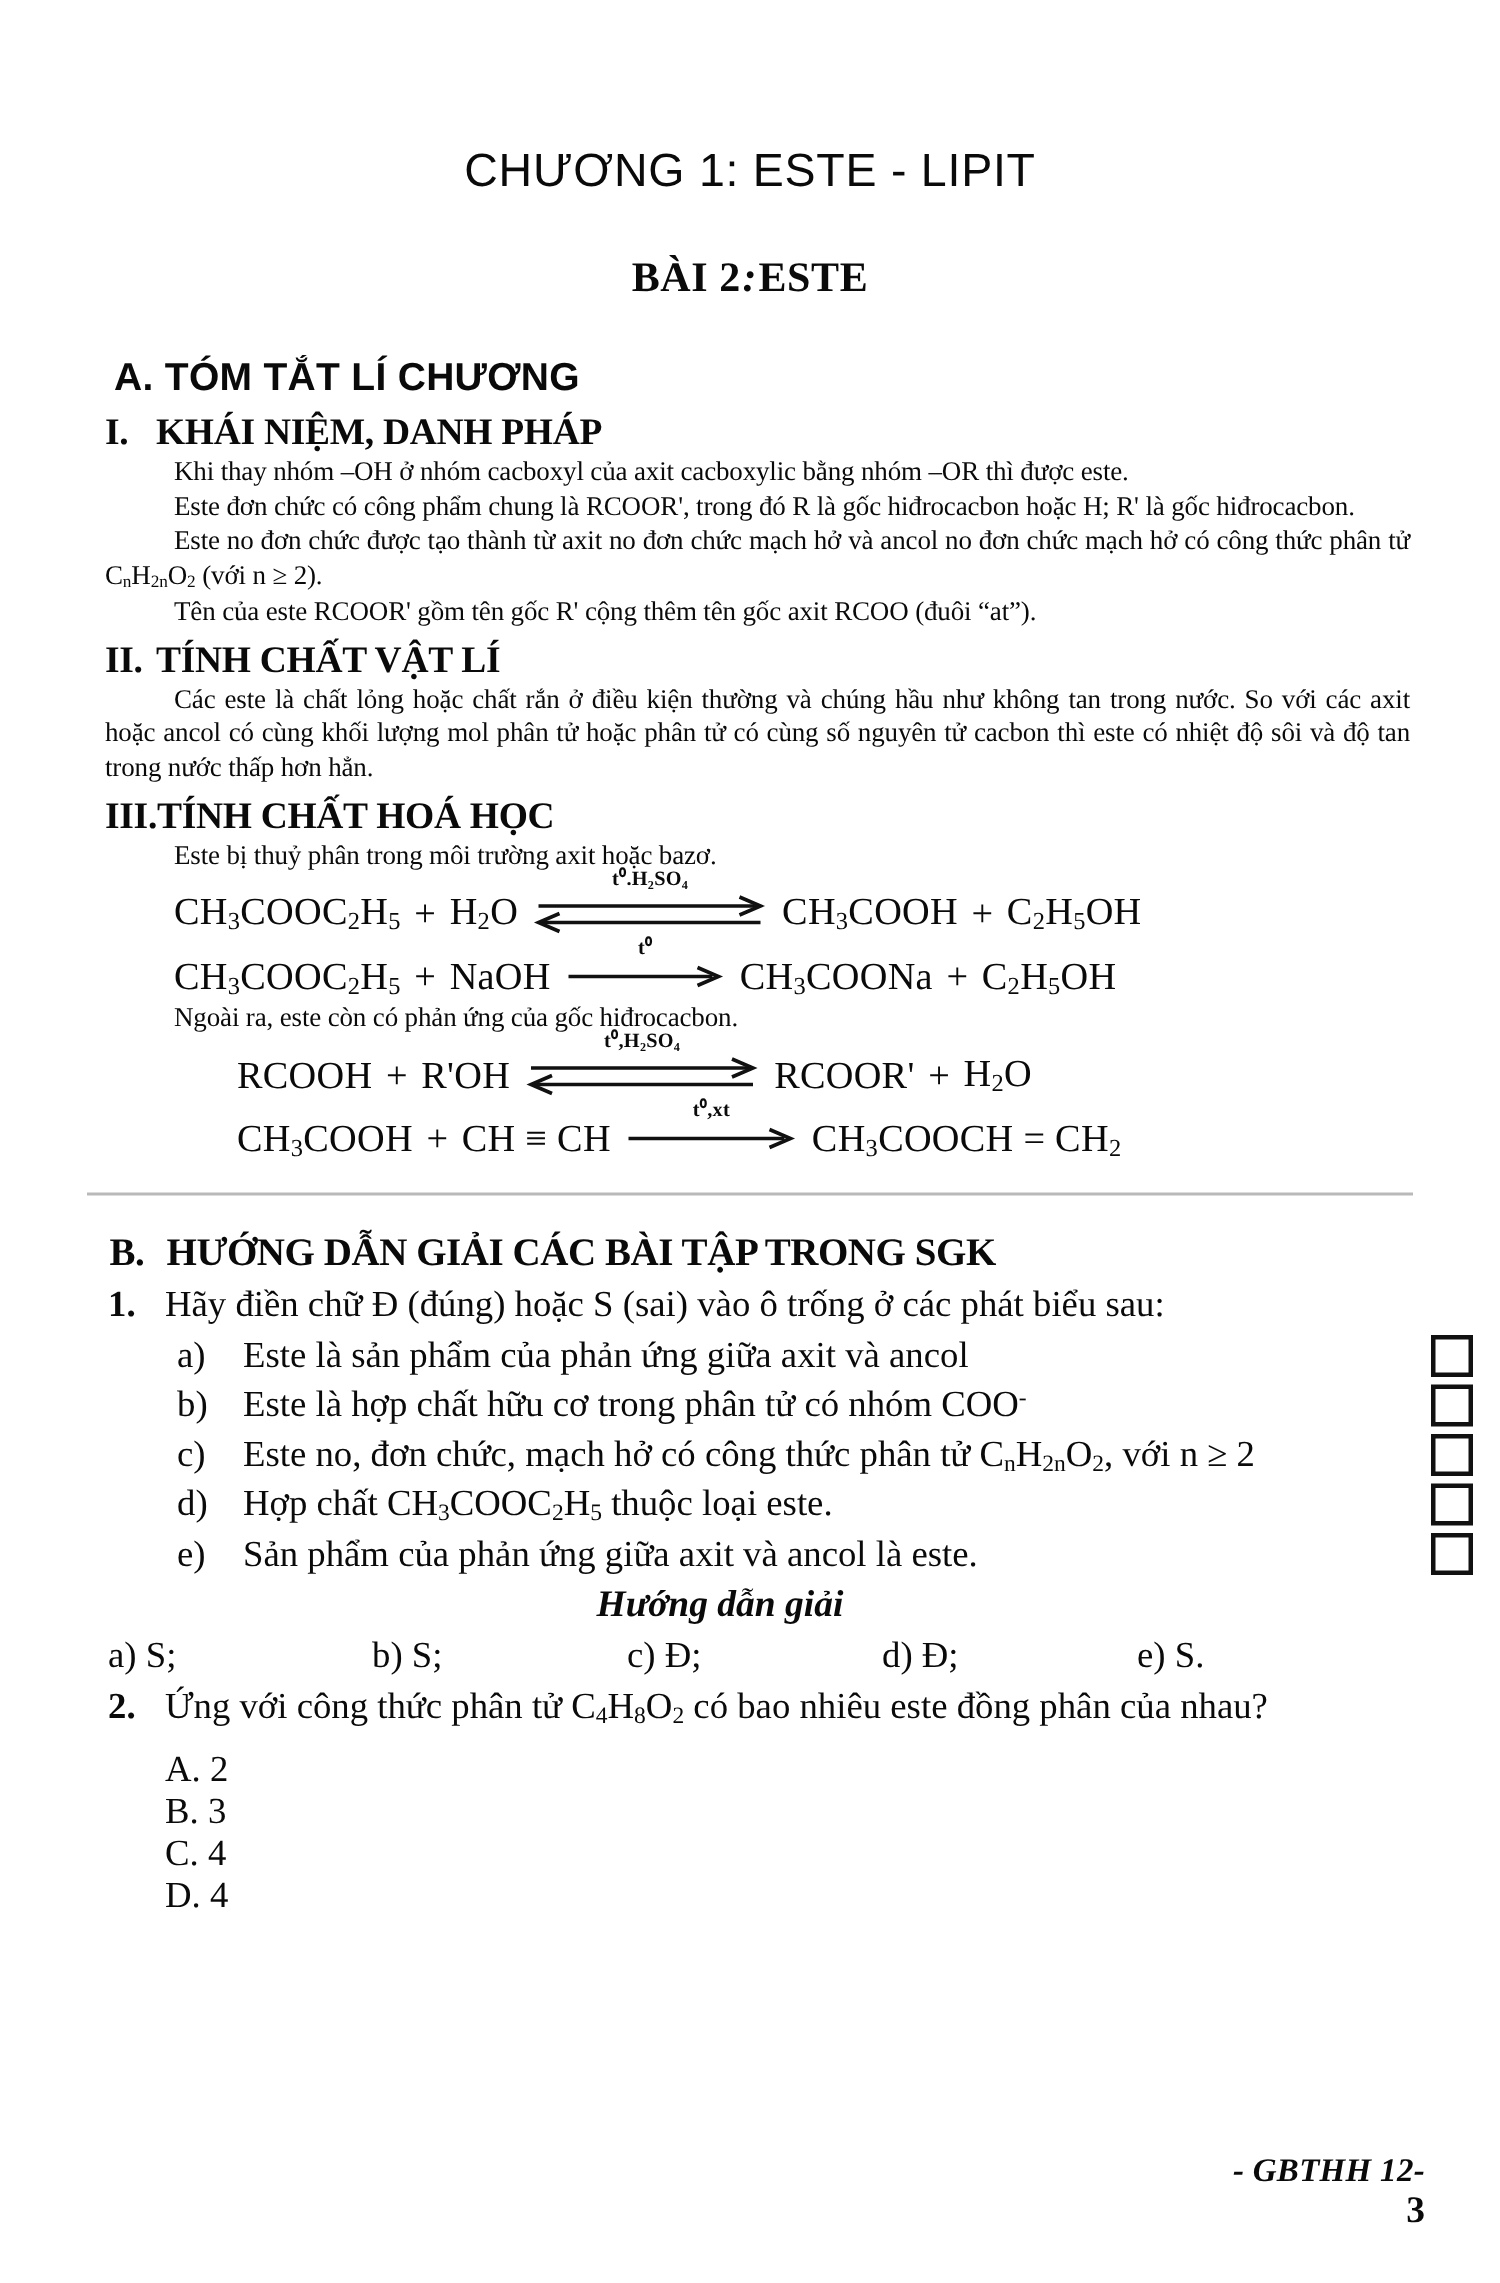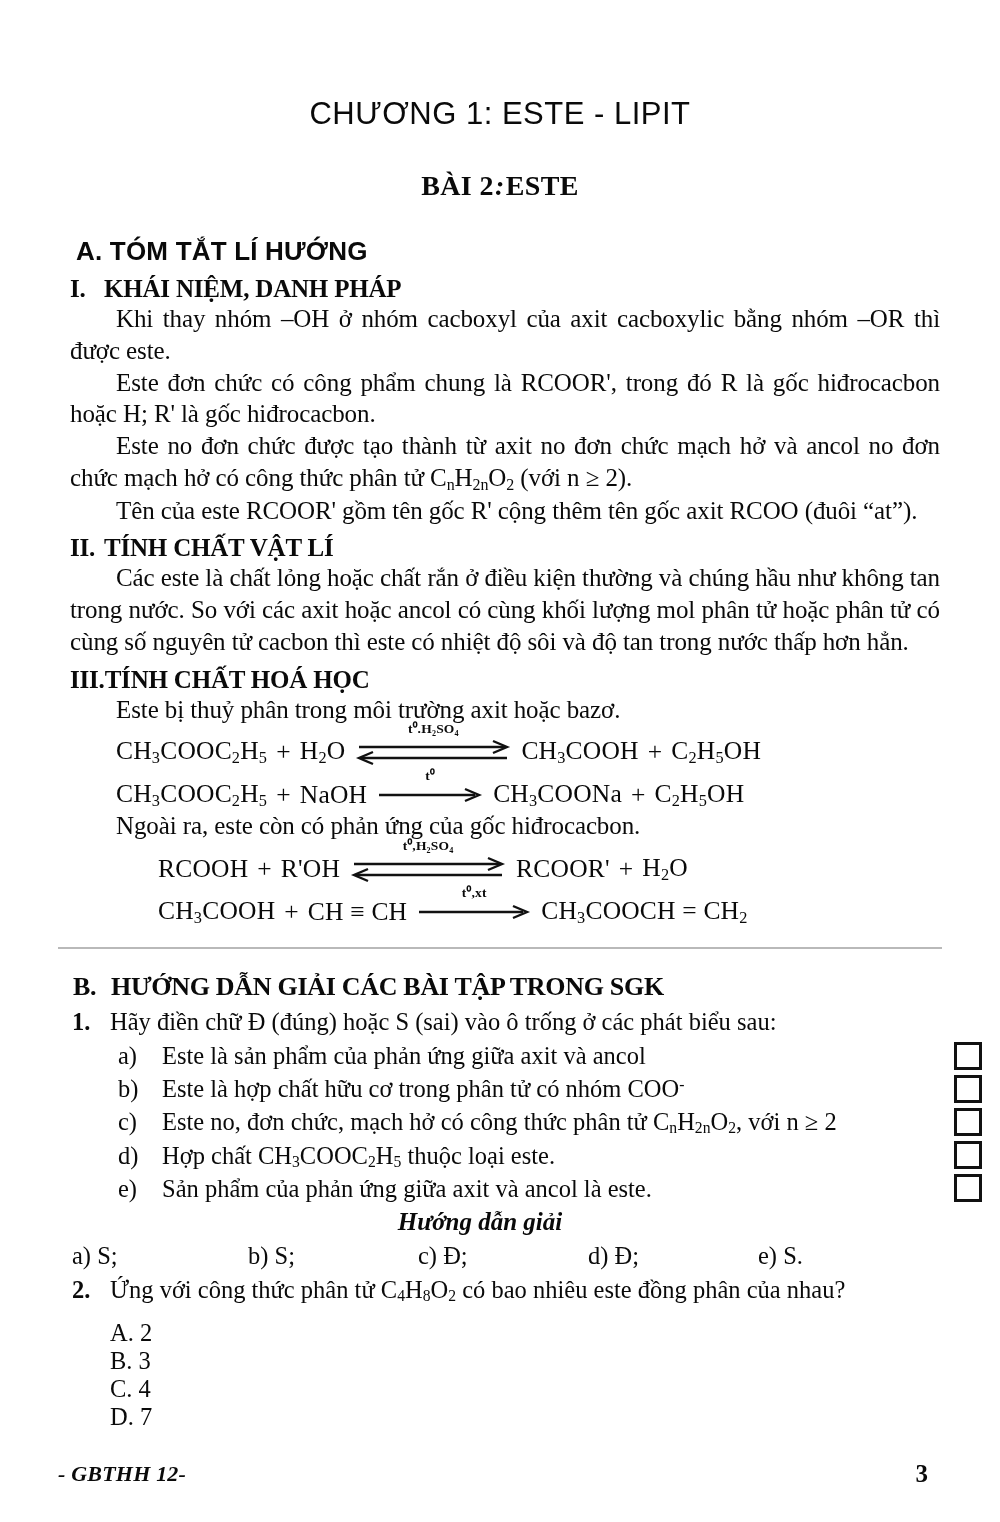--- a/index.html
+++ b/index.html
@@ -66,21 +66,21 @@
   }
   .roman-head .rn {
     display: inline-block;
     min-width: 34px;
   }
   .roman-head.tight .rn { min-width: 30px; }
 
   
   p.body {
     margin: 0;
-    font-size: 25px;
+    font-size: 18px;
     line-height: 1.27;
     text-align: justify;
     text-indent: 46px;
     padding-left: 12px;
     padding-right: 2px;
     letter-spacing: -0.1px;
   }
 
   sub { font-size: 0.64em; vertical-align: -0.22em; }
   sup { font-size: 0.64em; vertical-align: 0.45em; }
@@ -206,25 +206,26 @@
     padding-left: 52px;
     margin-top: 12px;
     flex-direction: column;
   }
   .choices .c { width: 175px; }
 
   
   .footer {
     position: absolute;
     left: 58px;
-    right: 72px;
+    right: 50px;
     bottom: 34px;
     display: flex;
     justify-content: space-between;
-    align-items: center;
+    align-items: flex-end;
+    flex-direction: column;
   }
   .footer .bookmark {
     font-style: italic;
     font-weight: bold;
     font-size: 22px;
     letter-spacing: 0.2px;
   }
   .footer .pageno {
     font-weight: bold;
     font-size: 25px;
@@ -236,21 +237,21 @@
 <div class="page">
 
   <h1 class="chapter-title">CHƯƠNG 1: ESTE - LIPIT</h1>
 
   <h2 class="lesson-title">
     <span>BÀI 2</span><span class="sep">:</span><span>ESTE</span>
   </h2>
 
   <h3 class="sec-a">
     <span>A.</span>
-    <span>TÓM TẮT LÍ HƯỚNG</span>
+    <span>TÓM TẮT LÍ CHƯƠNG</span>
   </h3>
 
   <h4 class="roman-head">
     <span class="rn">I.</span><span>KHÁI NIỆM, DANH PHÁP</span>
   </h4>
 
   <p class="body">Khi thay nhóm –OH ở nhóm cacboxyl của axit cacboxylic bằng nhóm –OR thì được este.</p>
 
   <p class="body">Este đơn chức có công phẩm chung là RCOOR', trong đó R là gốc hiđrocacbon hoặc H; R' là gốc hiđrocacbon.</p>
 
@@ -400,21 +401,21 @@
 
   <div class="qrow">
     <span class="qnum">2.</span>
     <span class="qtext">Ứng với công thức phân tử C<sub>4</sub>H<sub>8</sub>O<sub>2</sub> có bao nhiêu este đồng phân của nhau?</span>
   </div>
 
   <div class="choices">
     <span class="c">A.  2</span>
     <span class="c">B. 3</span>
     <span class="c">C. 4</span>
-    <span class="c">D. 7</span>
+    <span class="c">D. 4</span>
   </div>
 
   <div class="footer">
     <span class="bookmark">- GBTHH 12-</span>
     <span class="pageno">3</span>
   </div>
 
 </div>
 
 </body></html>

